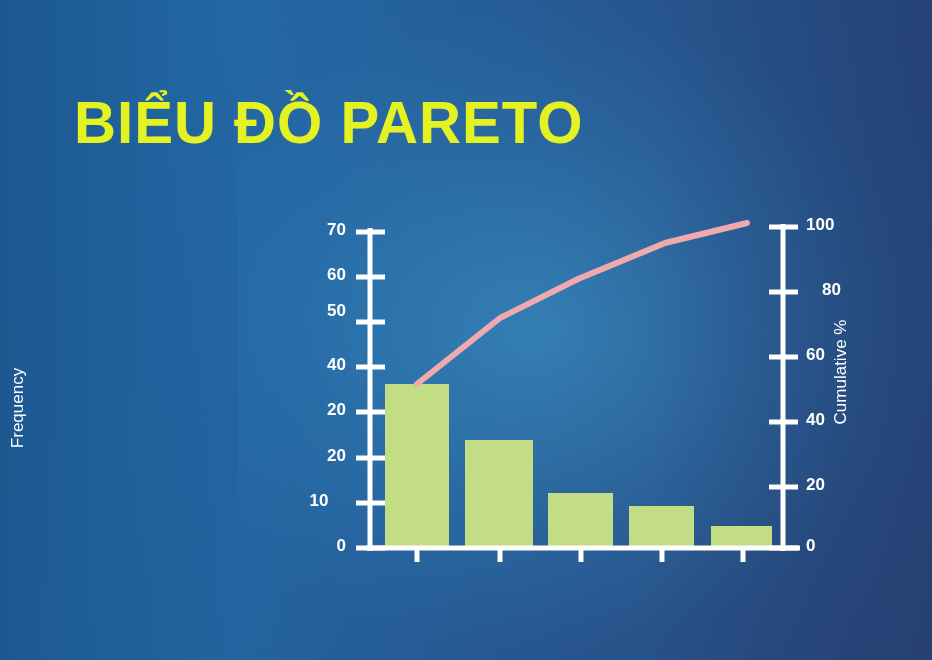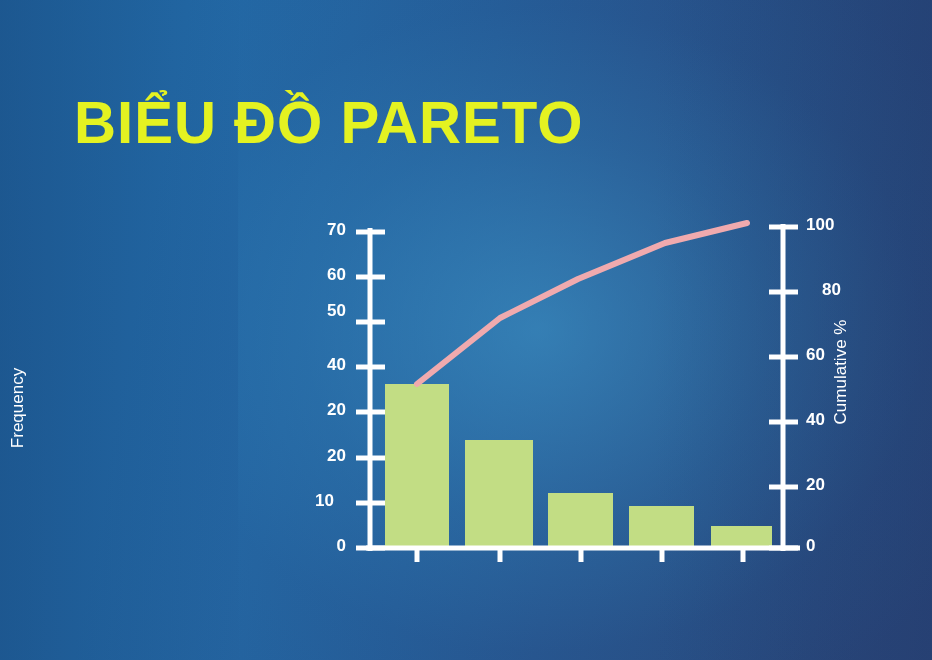--- a/index.html
+++ b/index.html
@@ -150,21 +150,21 @@
         <line x1="769" y1="548" x2="798" y2="548" stroke="#ffffff" stroke-width="5"></line>
       </g>
     </svg>
 
     <div class="tick-text tick-left" style="left:300px; top:220px;">70</div>
     <div class="tick-text tick-left" style="left:300px; top:265px;">60</div>
     <div class="tick-text tick-left" style="left:300px; top:301px;">50</div>
     <div class="tick-text tick-left" style="left:300px; top:355px;">40</div>
     <div class="tick-text tick-left" style="left:300px; top:400px;">20</div>
     <div class="tick-text tick-left" style="left:300px; top:446px;">20</div>
-    <div class="tick-text tick-left" style="left:288px; top:491px;">10</div>
+    <div class="tick-text tick-left" style="left:296px; top:491px;text-align:center;">10</div>
     <div class="tick-text tick-left" style="left:300px; top:536px;">0</div>
 
     <div class="tick-text tick-right" style="left:806px; top:215px;">100</div>
     <div class="tick-text tick-right" style="left:806px; top:280px;margin-left:16px;">80</div>
     <div class="tick-text tick-right" style="left:806px; top:345px;">60</div>
     <div class="tick-text tick-right" style="left:806px; top:410px;">40</div>
     <div class="tick-text tick-right" style="left:806px; top:475px;">20</div>
     <div class="tick-text tick-right" style="left:806px; top:536px;">0</div>
 
     <div class="axis-label" id="ylabel-left">Frequency</div>

